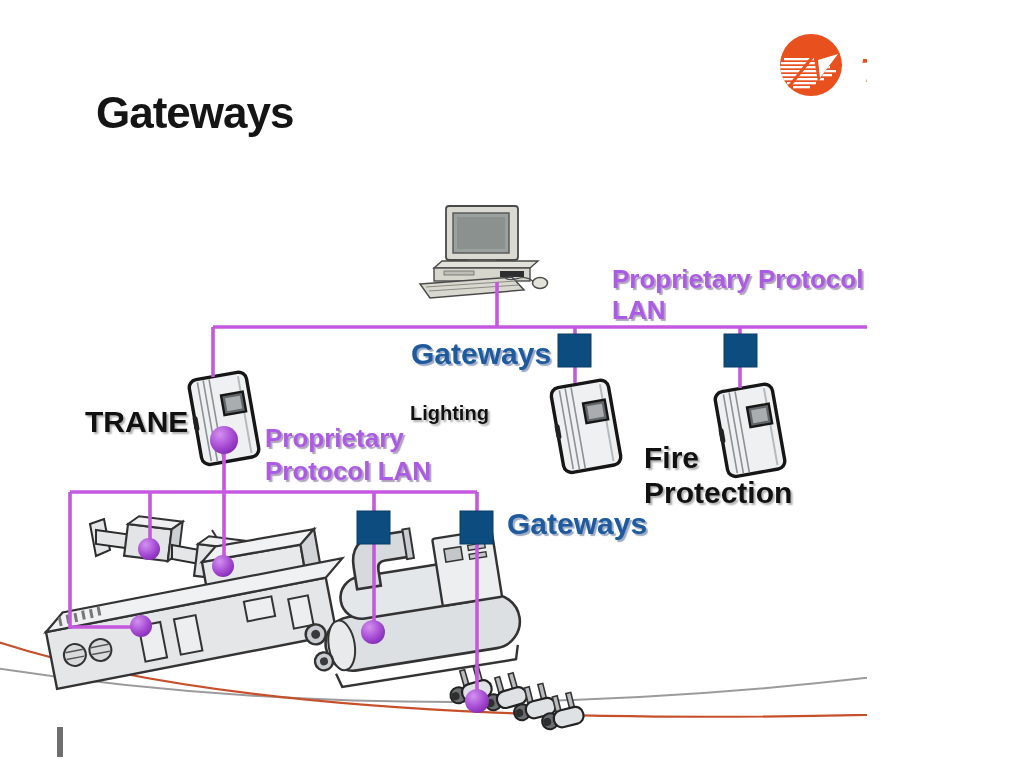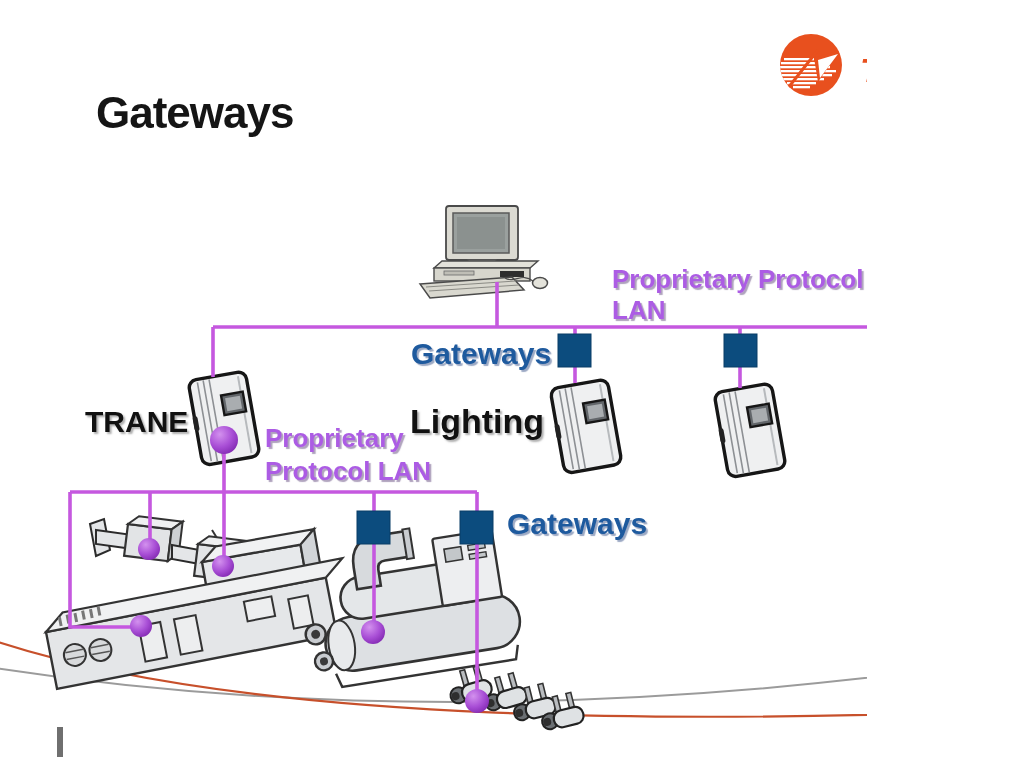--- a/index.html
+++ b/index.html
@@ -13,21 +13,21 @@
   .lbl{position:absolute;font-weight:bold;white-space:pre-line;}
   .lbl-black{color:var(--label_text);text-shadow:2px 2px 2px rgba(120,120,120,.6);}
   .lbl-purple{color:var(--lan_text);text-shadow:2px 2px 1px rgba(110,85,135,.55);}
   .lbl-blue{color:var(--gateways_text);text-shadow:2px 2px 1px rgba(145,160,190,.9);}
   .title{position:absolute;left:96px;top:88px;font-size:44px;font-weight:bold;color:#151515;letter-spacing:-1px;}
 
   .lbl-pc{left:228px;top:202px;font-size:31px;}
   .lbl-lan-top{left:612px;top:264px;font-size:26px;width:252px;line-height:1.18;}
   .lbl-gw-top{left:411px;top:337px;font-size:30px;}
   .lbl-hvac{left:85px;top:405px;font-size:30px;}
-  .lbl-lighting{left:410px;top:402px;font-size:34px;}
+  .lbl-lighting{left:410px;top:402px;font-size:20px;}
   .lbl-lan-bottom{left:265px;top:422px;font-size:26px;width:196px;line-height:1.28;}
   .lbl-fire{left:644px;top:441px;font-size:30px;width:165px;line-height:1.16;}
   .lbl-security{left:869px;top:486px;font-size:30px;}
   .lbl-gw-bottom{left:507px;top:507px;font-size:30px;}
 
   
   .logo{position:absolute;left:778px;top:30px;width:230px;height:78px;}
   .logo-circle{position:absolute;left:0;top:2px;}
   .logo-text{
     position:absolute;left:82px;top:22px;font-size:33px;font-weight:900;font-style:italic;
@@ -223,17 +223,18 @@
     <div class="logo-text"><span>TRANE</span><sup>®</sup></div>
   </div>
 
   <div class="title">Gateways</div>
 
   <div class="lbl lbl-purple lbl-lan-top">Proprietary Protocol LAN</div>
   <div class="lbl lbl-blue lbl-gw-top">Gateways</div>
   <div class="lbl lbl-black lbl-hvac">TRANE</div>
   <div class="lbl lbl-black lbl-lighting">Lighting</div>
   <div class="lbl lbl-purple lbl-lan-bottom">Proprietary Protocol LAN</div>
+  <div class="lbl lbl-black lbl-fire">Fire Protection</div>
   <div class="lbl lbl-blue lbl-gw-bottom">Gateways</div>
 
   <div class="footer-bar"></div>
 
 </div>
 
 </body></html>

